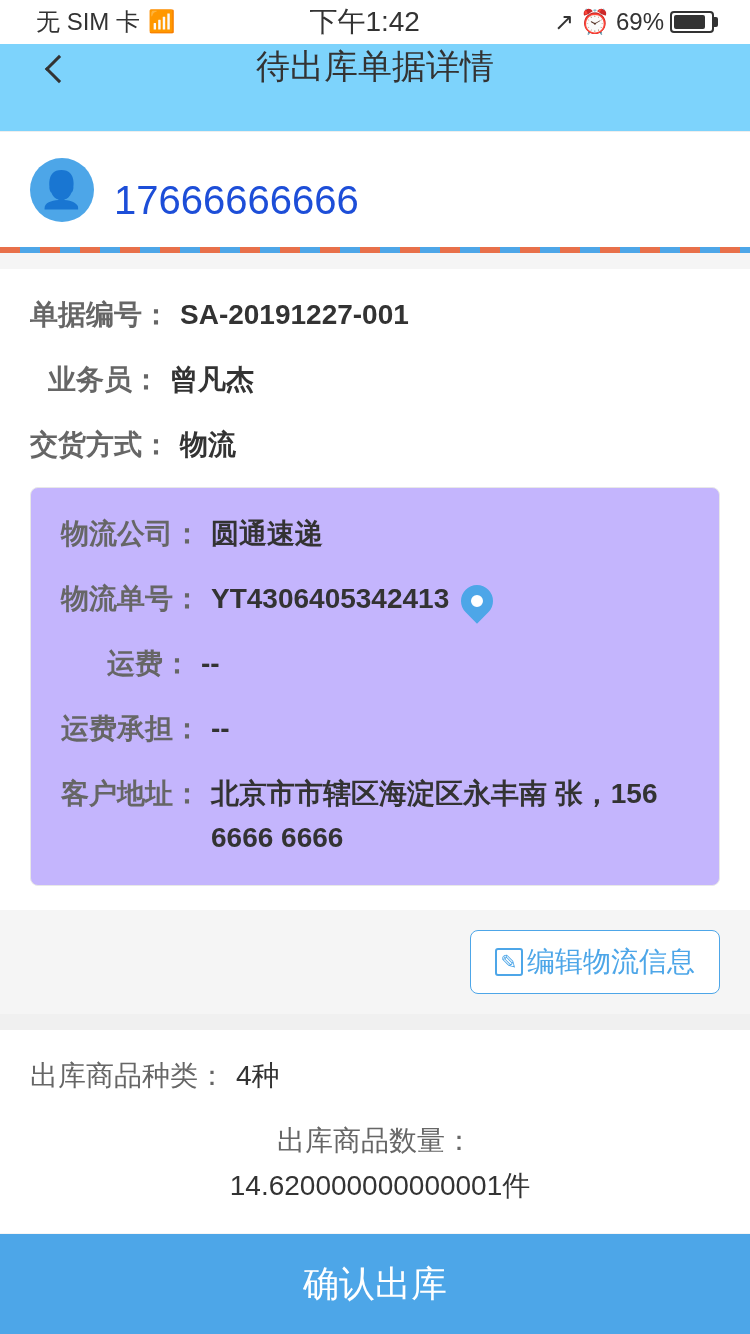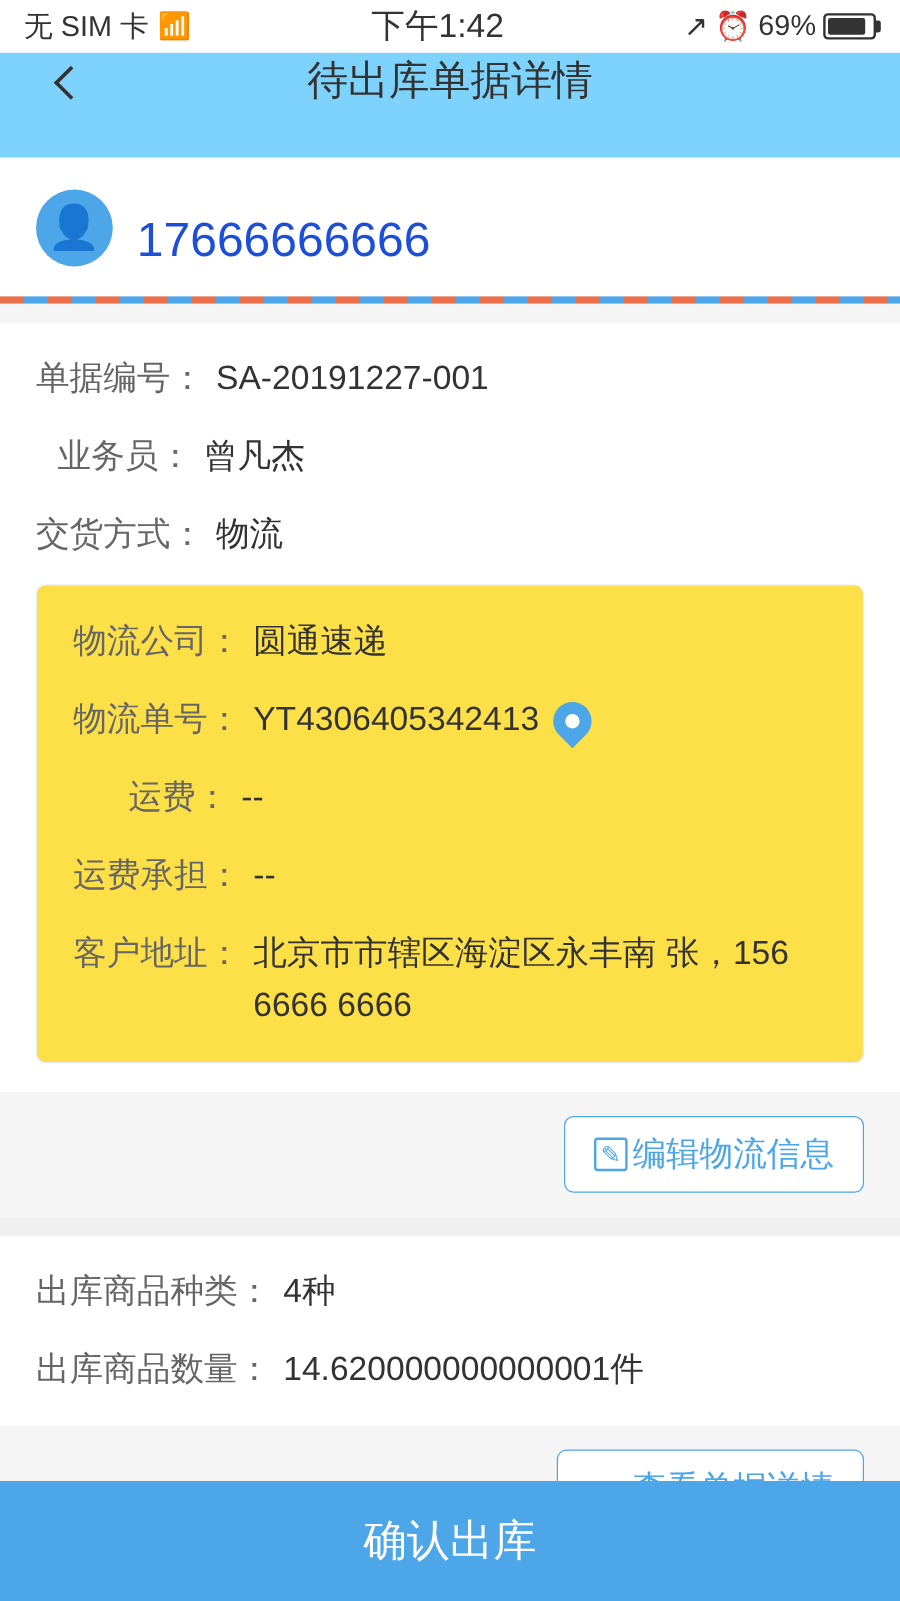--- a/index.html
+++ b/index.html
@@ -15,21 +15,21 @@
     }
 
     
     .status-bar {
       width: 100%;
       height: 44px;
       background: #fff;
       display: flex;
       align-items: center;
       justify-content: space-between;
-      padding: 0 20px;
+      padding: 0 36px;
       font-size: 24px;
       color: #333;
     }
     .status-left { display: flex; align-items: center; gap: 8px; }
     .status-center { font-size: 28px; font-weight: 500; }
     .status-right { display: flex; align-items: center; gap: 6px; font-size: 24px; }
     .wifi-icon { font-size: 22px; }
     .battery-bar {
       display: inline-flex; align-items: center; gap: 2px;
     }
@@ -113,20 +113,21 @@
       font-weight: 500;
       color: #1d4ed8;
       margin-top: 22px;
     }
 
     
     .info-section {
       background: #fff;
       margin-top: 16px;
       padding: 24px 30px;
+      font-weight: bold;
     }
     .info-row {
       display: flex;
       align-items: flex-start;
       margin-bottom: 20px;
       line-height: 1.6;
     }
     .info-row:last-child { margin-bottom: 0; }
     .info-label {
       color: #666;
@@ -137,21 +138,21 @@
     }
     .info-value {
       color: #333;
       font-size: 28px;
       margin-left: 10px;
       flex: 1;
     }
 
     
     .logistics-card {
-      background: #fde047;
+      background: #c4b5fd;
       border: 1px solid #e8e8e8;
       border-radius: 8px;
       margin: 16px 0 0 0;
       padding: 24px 30px;
     }
     .logistics-row {
       display: flex;
       align-items: flex-start;
       margin-bottom: 20px;
       line-height: 1.6;
@@ -234,21 +235,21 @@
     .goods-section {
       background: #fff;
       padding: 24px 30px;
     }
     .goods-row {
       display: flex;
       align-items: center;
       margin-bottom: 20px;
       line-height: 1.6;
     }
-    .goods-row:last-child { margin-bottom: 0; }
+    .goods-row:last-child { margin-bottom: 0; flex-direction: column; }
     .goods-label {
       color: #666;
       font-size: 28px;
       min-width: 170px;
       text-align: right;
       flex-shrink: 0;
     }
     .goods-value {
       color: #333;
       font-size: 28px;

